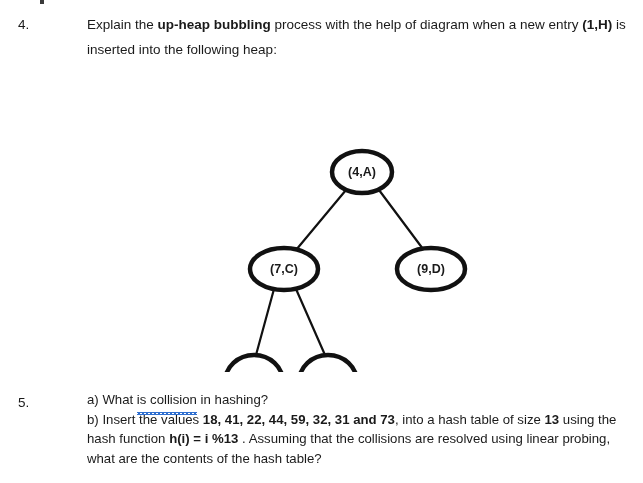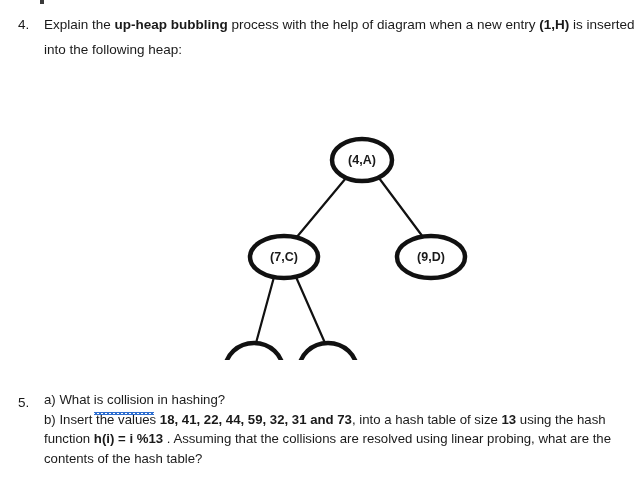--- a/index.html
+++ b/index.html
@@ -45,20 +45,21 @@
     text-align: left;
     font-size: 13.5px;
     line-height: 25px;
     color: #1a1a1a;
   }
   .q-body {
     flex: 1 1 auto;
     font-size: 13.5px;
     line-height: 25px;
     color: #1a1a1a;
+    margin-left: 43px;
   }
   #question-4 {
     left: 18px;
     top: 12px;
     width: 618px;
   }
   #question-4 .q-body { width: 592px; }
   #question-5 {
     left: 18px;
     top: 390px;
@@ -81,21 +82,21 @@
     background-size: 4px 3px;
     background-image:
       linear-gradient(45deg, transparent 40%, #2f6fd0 40%, #2f6fd0 60%, transparent 60%),
       linear-gradient(-45deg, transparent 40%, #2f6fd0 40%, #2f6fd0 60%, transparent 60%);
   }
 
   
   #heap-diagram {
     position: absolute;
     left: 0;
-    top: 60px;
+    top: 72px;
     width: 643px;
     height: 300px;
   }
   #heap-diagram svg {
     display: block;
   }
   .node-label {
     font-family: "Liberation Sans", sans-serif;
     font-size: 12.5px;
     font-weight: bold;

